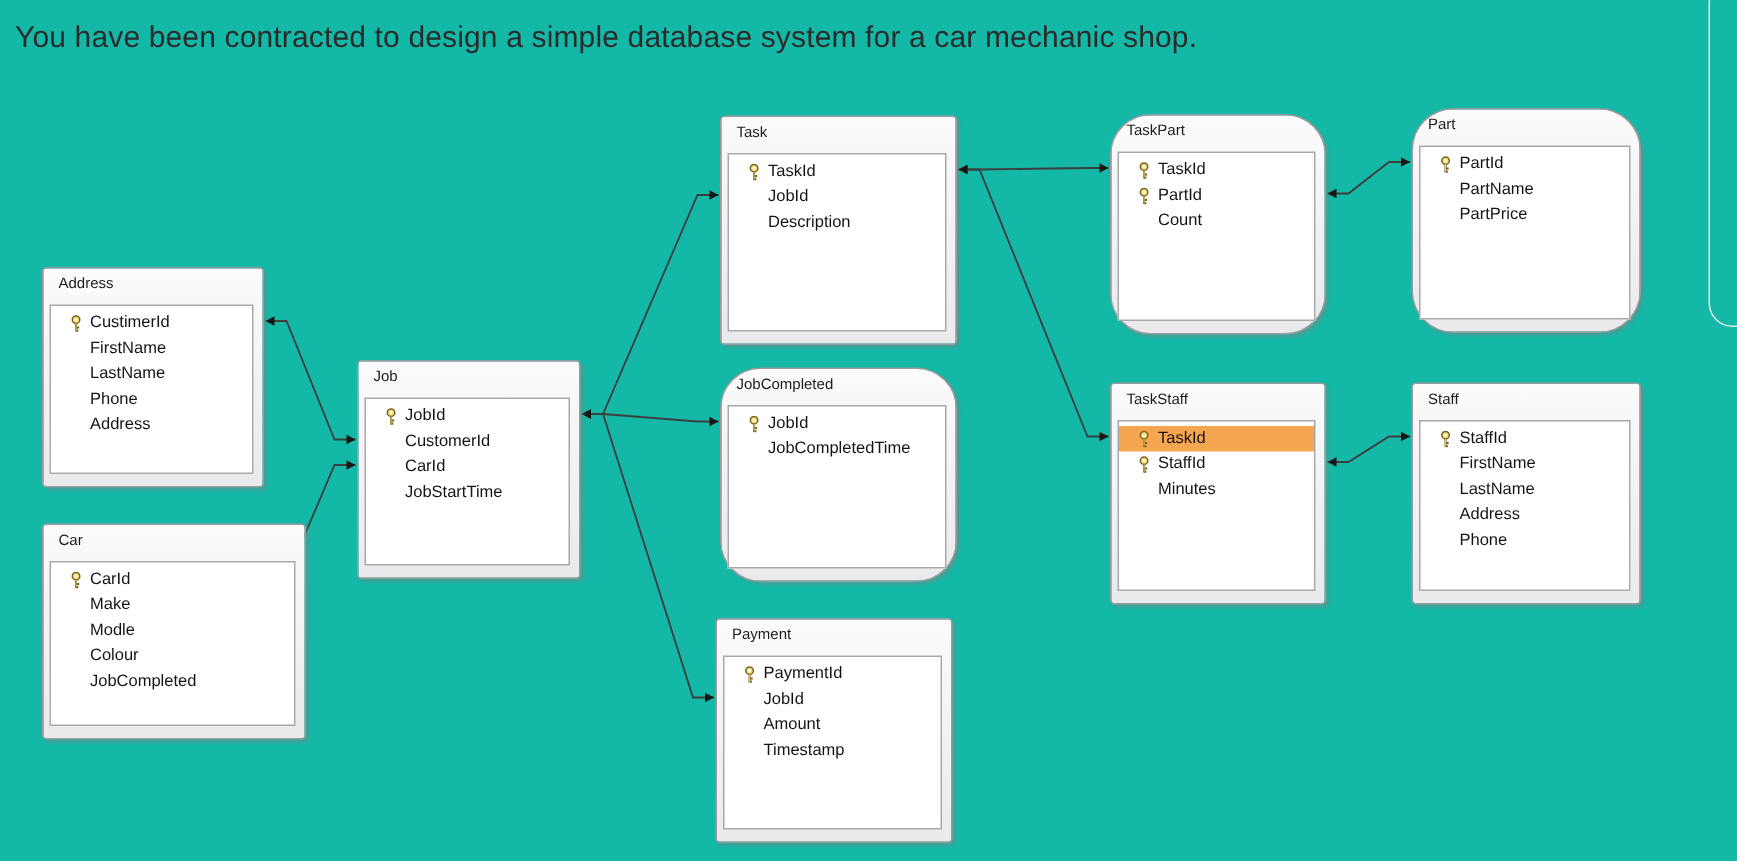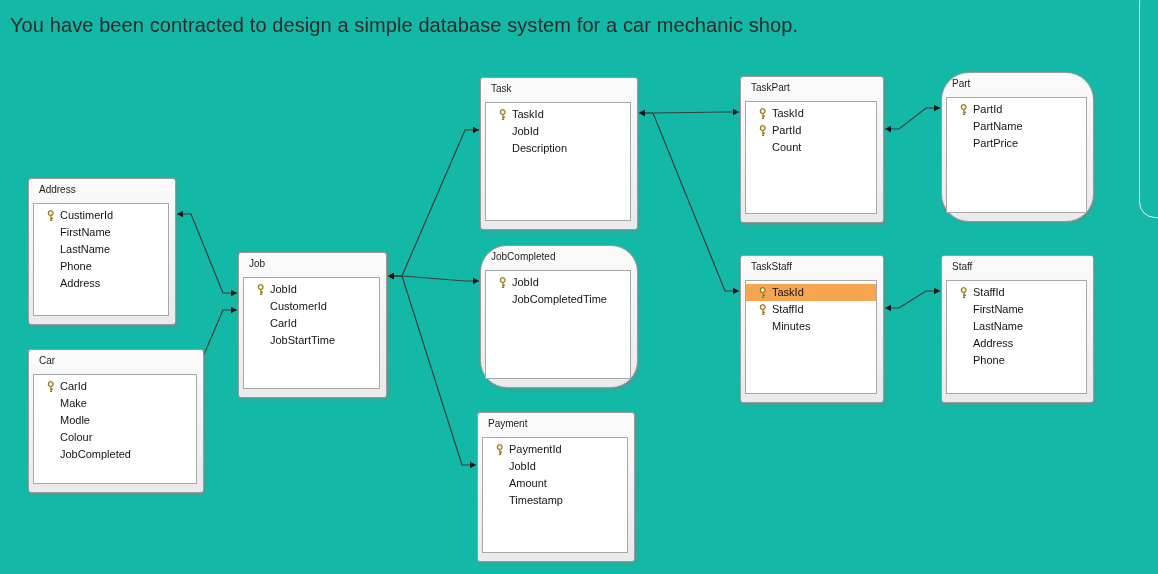--- a/index.html
+++ b/index.html
@@ -112,21 +112,21 @@
         <div class="frow">
           <span class="keyslot"></span>
           <span class="flabel">Colour</span>
         </div>
         <div class="frow">
           <span class="keyslot"></span>
           <span class="flabel">JobCompleted</span>
         </div>
       </div>
     </div>
-    <div class="tbl" style="left: 238px; top: 240px; width: 149px; height: 146px; margin-top: 12px;">
+    <div class="tbl" style="left: 238px; top: 240px; width: 149px; height: 146px;">
       <div class="tbl-title">Job</div>
       <div class="tbl-inner">
         <div class="frow">
           <span class="keyslot">
             <svg width="10" height="12" viewBox="0 0 10 12">
               <circle cx="4.7" cy="3.1" r="2.5" fill="#F5DE7E" stroke="#7a621c" stroke-width="1"></circle>
               <circle cx="4.7" cy="3.1" r="0.9" fill="#fffdf0"></circle>
               <path d="M4.7 5.6 V11 M4.7 8.3 H6.8 M4.7 10.4 H6.2" stroke="#7a621c" stroke-width="1.4" fill="none"></path>
               <path d="M4.7 5.6 V10.6" stroke="#F5DE7E" stroke-width="0.6" fill="none"></path>
             </svg>
@@ -212,21 +212,21 @@
         <div class="frow">
           <span class="keyslot"></span>
           <span class="flabel">Amount</span>
         </div>
         <div class="frow">
           <span class="keyslot"></span>
           <span class="flabel">Timestamp</span>
         </div>
       </div>
     </div>
-    <div class="tbl" style="left: 740px; top: 76px; width: 144px; height: 147px;">
+    <div class="tbl" style="left: 740px; top: 76px; width: 144px; height: 147px; border-radius: 27px;">
       <div class="tbl-title">TaskPart</div>
       <div class="tbl-inner">
         <div class="frow">
           <span class="keyslot">
             <svg width="10" height="12" viewBox="0 0 10 12">
               <circle cx="4.7" cy="3.1" r="2.5" fill="#F5DE7E" stroke="#7a621c" stroke-width="1"></circle>
               <circle cx="4.7" cy="3.1" r="0.9" fill="#fffdf0"></circle>
               <path d="M4.7 5.6 V11 M4.7 8.3 H6.8 M4.7 10.4 H6.2" stroke="#7a621c" stroke-width="1.4" fill="none"></path>
               <path d="M4.7 5.6 V10.6" stroke="#F5DE7E" stroke-width="0.6" fill="none"></path>
             </svg>

